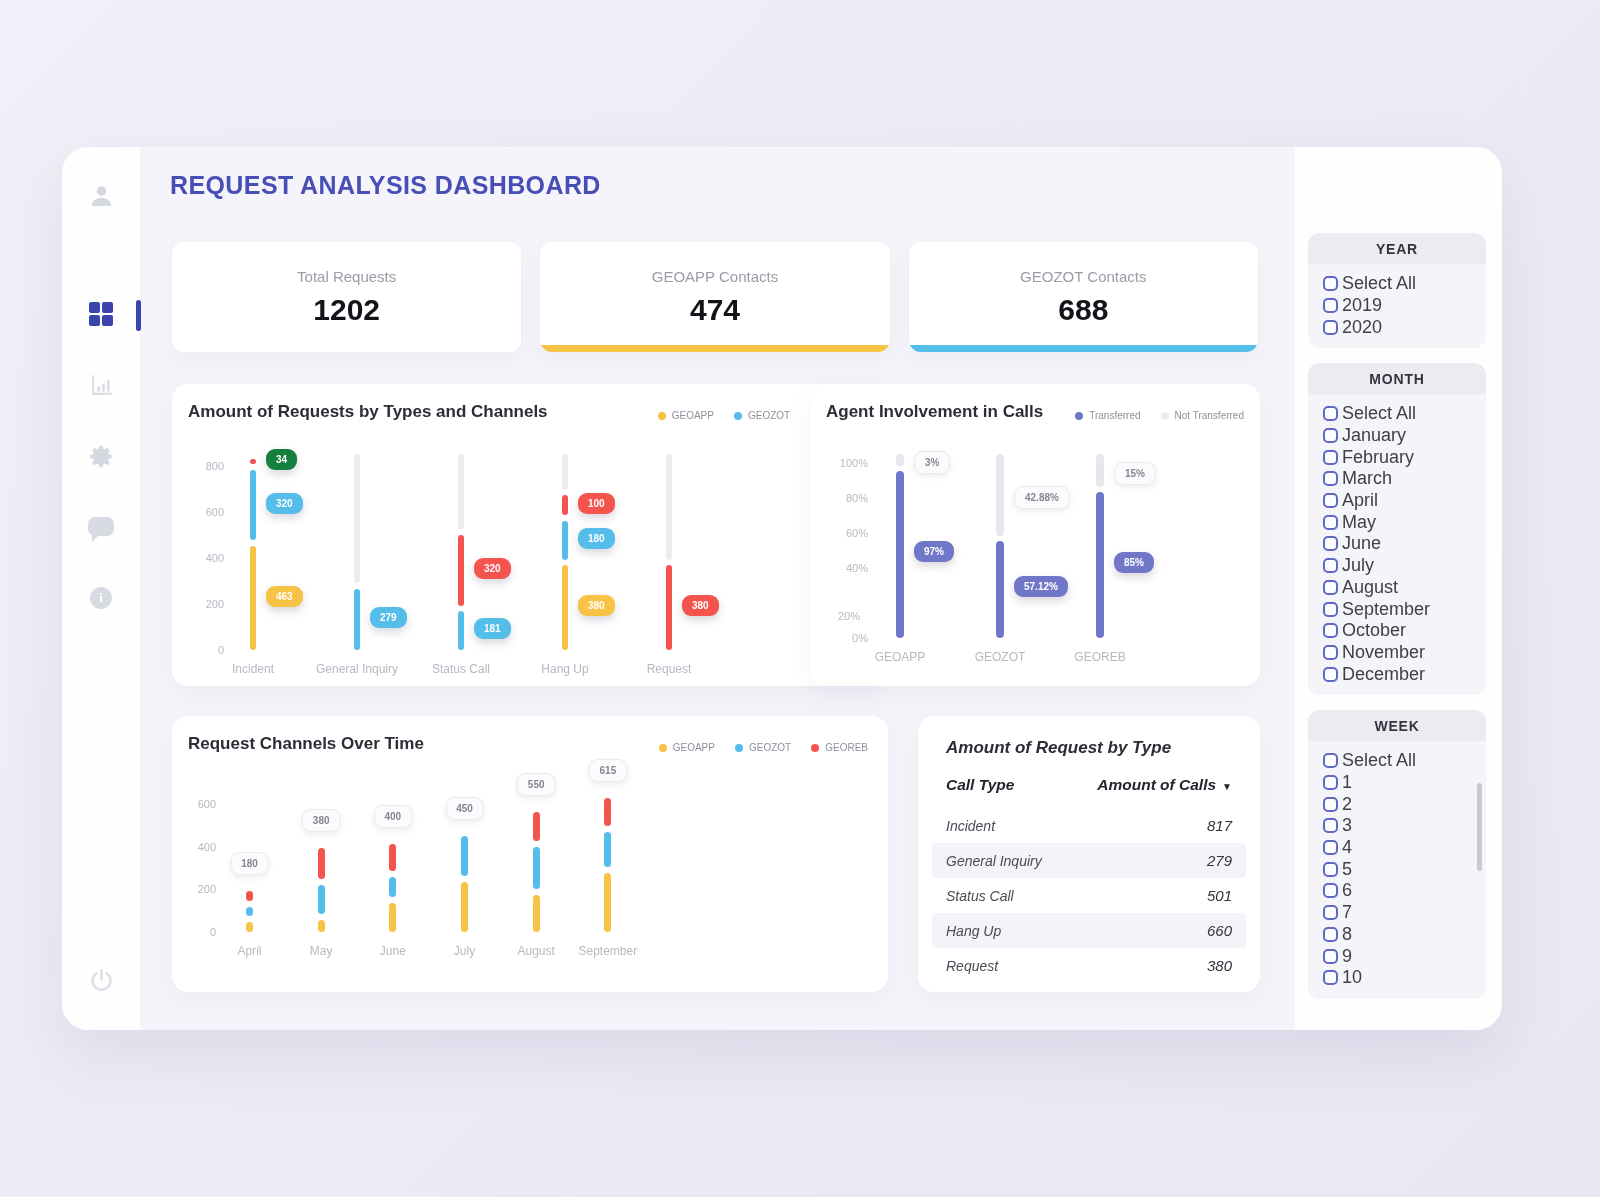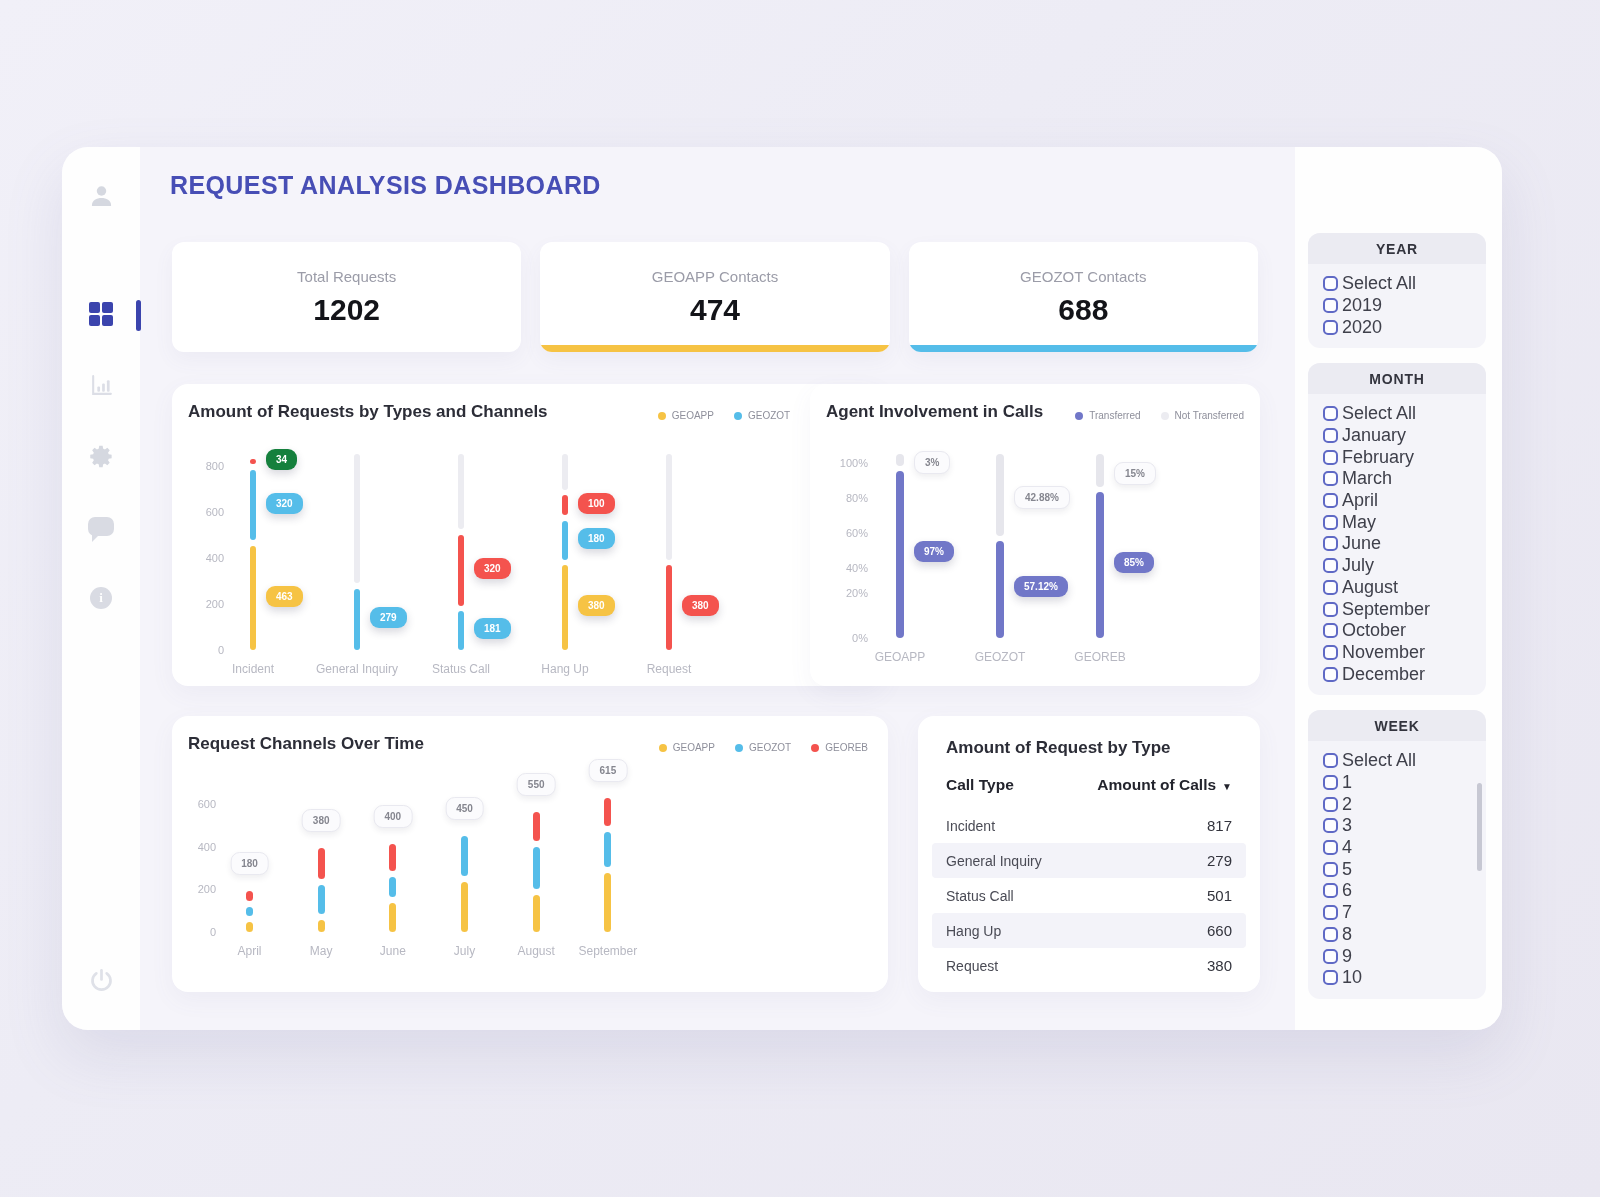--- a/index.html
+++ b/index.html
@@ -203,21 +203,21 @@
             <span class="legend-dot" style="background: rgb(113, 119, 200);"></span>
             <span>Transferred</span>
           </span>
           <span class="legend-item">
             <span class="legend-dot" style="background: rgb(236, 236, 241);"></span>
             <span>Not Transferred</span>
           </span>
         </div>
       <div class="plot" style="left:66px; top:70px; width:300px; height:184px;" id="plot2">
           <div class="tick" style="left: -46px; bottom: -6px;">0%</div>
-          <div class="tick" style="left: -46px; bottom: 39px;">20%</div>
+          <div class="tick" style="left: -46px; bottom: 16px; text-align: center;">20%</div>
           <div class="tick" style="left: -46px; bottom: 64.0952px;">40%</div>
           <div class="tick" style="left: -46px; bottom: 99.1429px;">60%</div>
           <div class="tick" style="left: -46px; bottom: 134.19px;">80%</div>
           <div class="tick" style="left: -46px; bottom: 169.238px;">100%</div>
           <div class="col">
             <div class="seg" style="left: 20px; width: 8px; bottom: 0px; height: 166.981px; background: rgb(113, 119, 200);"></div>
             <div class="seg" style="left: 20px; width: 8px; bottom: 171.981px; height: 12.019px; background: rgb(230, 230, 236);"></div>
             <div class="badge" style="background: rgb(113, 119, 200); left: 38px; bottom: 75.9905px;">97%</div>
             <div class="badge light" style="left: 38px; bottom: 163.61px;">3%</div>
             <div class="cat" style="left: 24px; bottom: -26px;">GEOAPP</div>
@@ -297,21 +297,21 @@
           <div class="col">
             <div class="seg" style="left: 22px; width: 7px; bottom: 0px; height: 58.6503px; background: rgb(246, 195, 68);"></div>
             <div class="seg" style="left: 22px; width: 7px; bottom: 64.6266px; height: 35.2657px; background: rgb(85, 189, 233);"></div>
             <div class="seg" style="left: 22px; width: 7px; bottom: 105.869px; height: 27.8252px; background: rgb(244, 83, 78);"></div>
             <div class="badge light" style="left: 25.5px; transform: translateX(-50%); bottom: 149.67px;">615</div>
             <div class="cat" style="left: 25.5px; bottom: -26px;">September</div>
           </div>
         </div>
     </section>
 
-    <section class="card" style="left:778px; top:569px; width:342px; height:276px;">
+    <section class="card" style="left:778px; top:569px; width:342px; height:276px;font-style:italic;">
       <h2 class="chart-title" style="left:28px; top:22px;">Amount of Request by Type</h2>
       <div class="t-head">
         <span>Call Type</span>
         <span style="cursor:pointer;">
           <span>Amount of Calls</span><span class="t-caret">▼</span>
         </span>
       </div>
       <div class="t-rows" id="table-rows">
           <div class="t-row">
             <span class="t-name">Incident</span>

